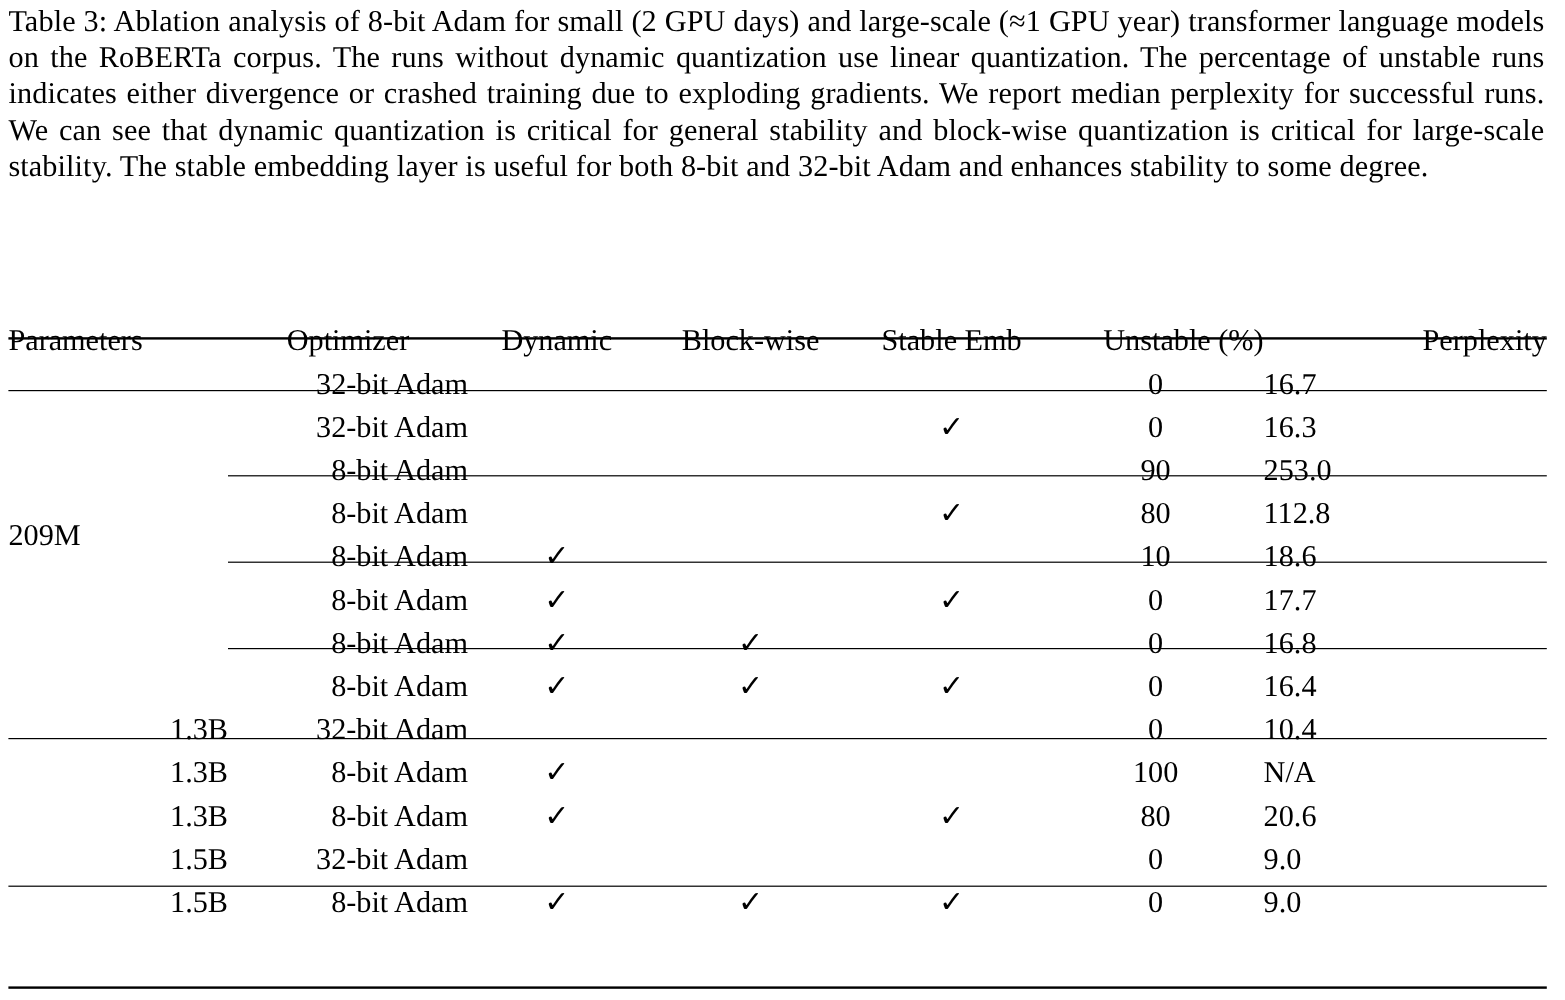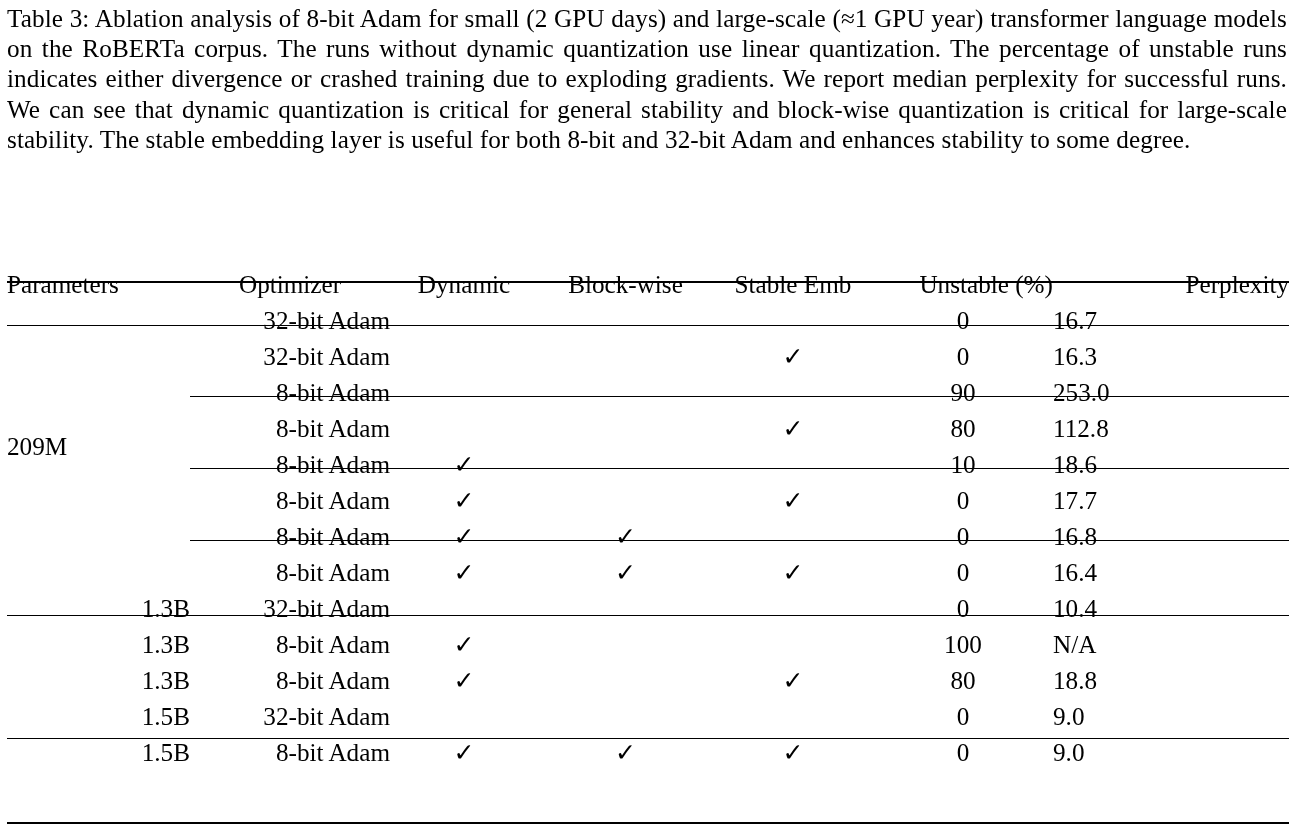--- a/index.html
+++ b/index.html
@@ -252,21 +252,21 @@
             <td class="unstable">100</td>
             <td class="perp">N/A</td>
           </tr>
           <tr>
             <td class="params">1.3B</td>
             <td class="optim">8-bit Adam</td>
             <td class="mark"><span class="check">✓</span></td>
             <td class="mark"></td>
             <td class="mark"><span class="check">✓</span></td>
             <td class="unstable">80</td>
-            <td class="perp">18.8</td>
+            <td class="perp">20.6</td>
           </tr>
           <tr>
             <td class="params">1.5B</td>
             <td class="optim">32-bit Adam</td>
             <td class="mark"></td>
             <td class="mark"></td>
             <td class="mark"></td>
             <td class="unstable">0</td>
             <td class="perp">9.0</td>
           </tr>

